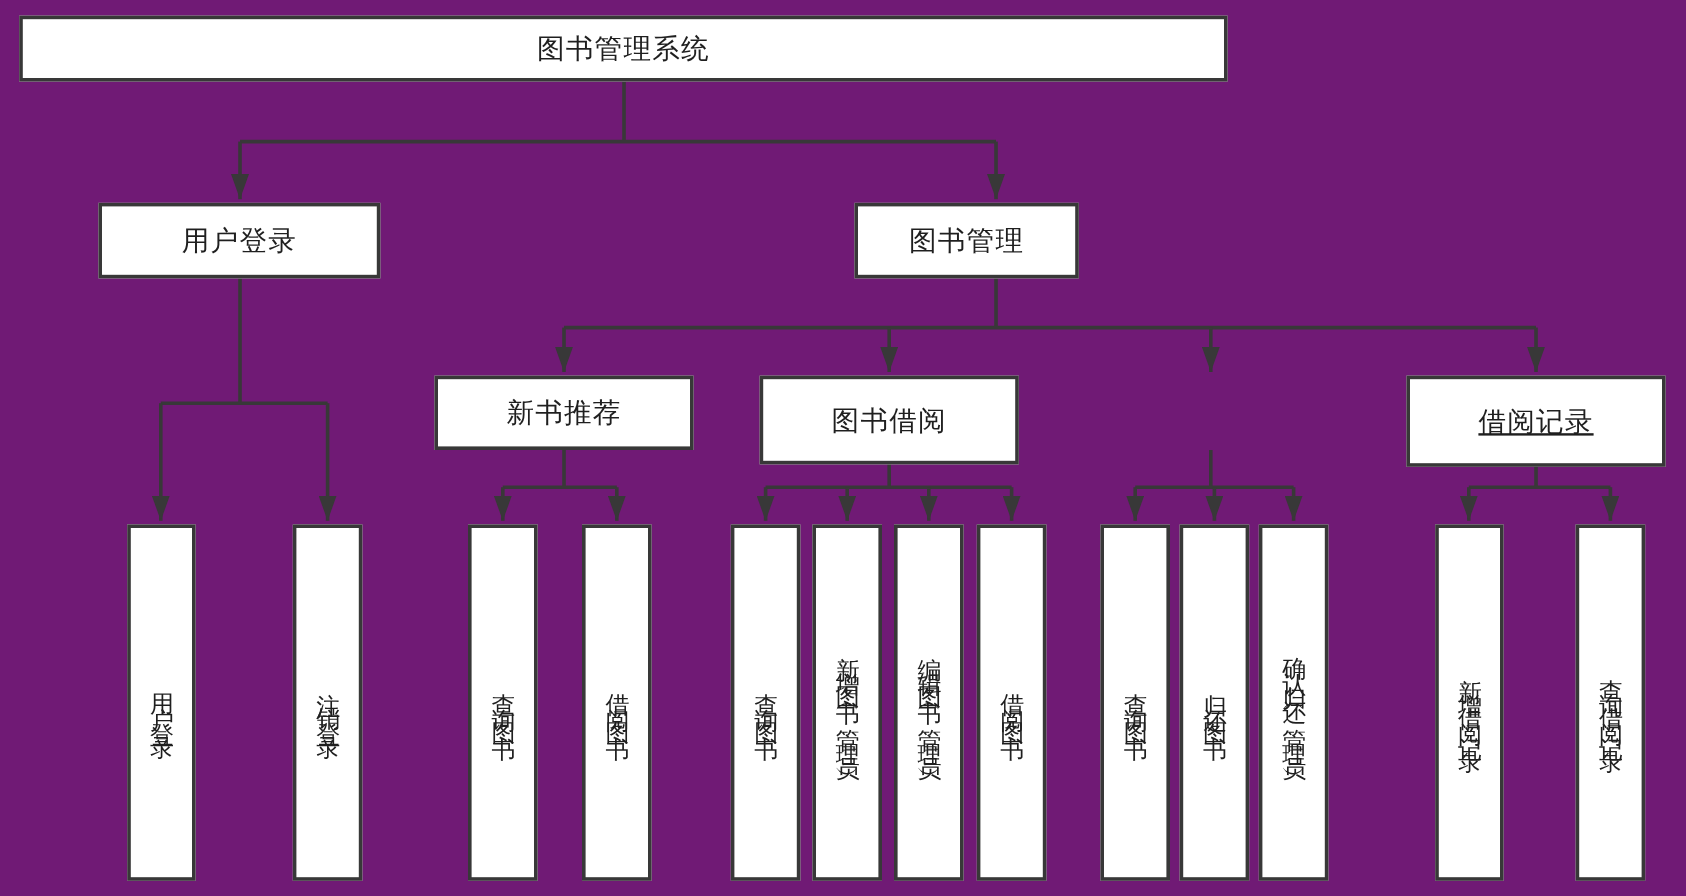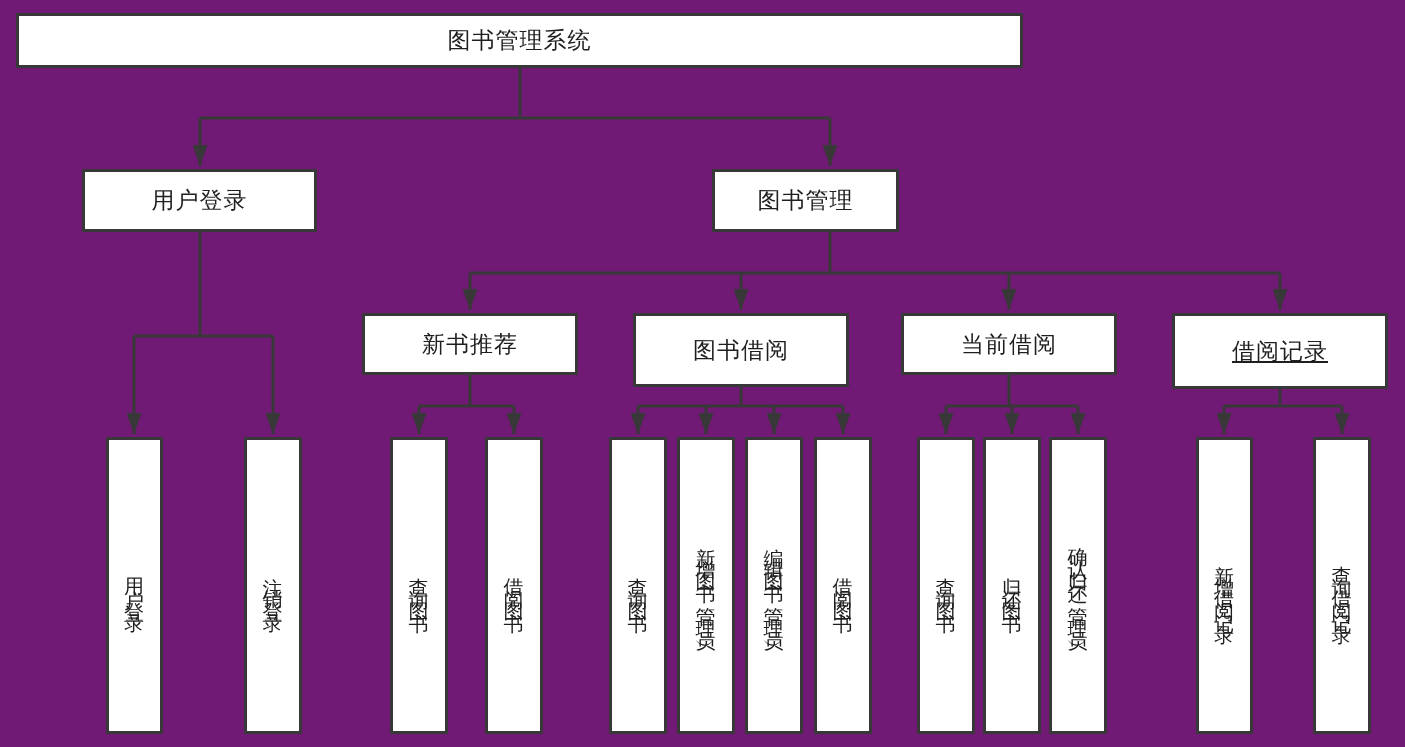--- a/index.html
+++ b/index.html
@@ -110,23 +110,20 @@
   <div class="box h" style="left:712px; top:169px; width:187px; height:63px;">
     <span>图书管理</span>
   </div>
 
   <div class="box h" style="left:362px; top:313px; width:216px; height:62px;">
     <span>新书推荐</span>
   </div>
   <div class="box h" style="left:633px; top:313px; width:216px; height:74px;">
     <span>图书借阅</span>
   </div>
-  <div class="box h" style="left:901px; top:313px; width:216px; height:62px;">
-    <span>当前借阅</span>
-  </div>
   <div class="box h" style="left:1172px; top:313px; width:216px; height:76px;text-decoration:underline;">
     <span>借阅记录</span>
   </div>
 
   <div class="box v" style="left:106px; top:437px; width:57px; height:297px;">
     <span>用户登录</span>
   </div>
   <div class="box v" style="left:244px; top:437px; width:58px; height:297px;">
     <span>注销登录</span>
   </div>

